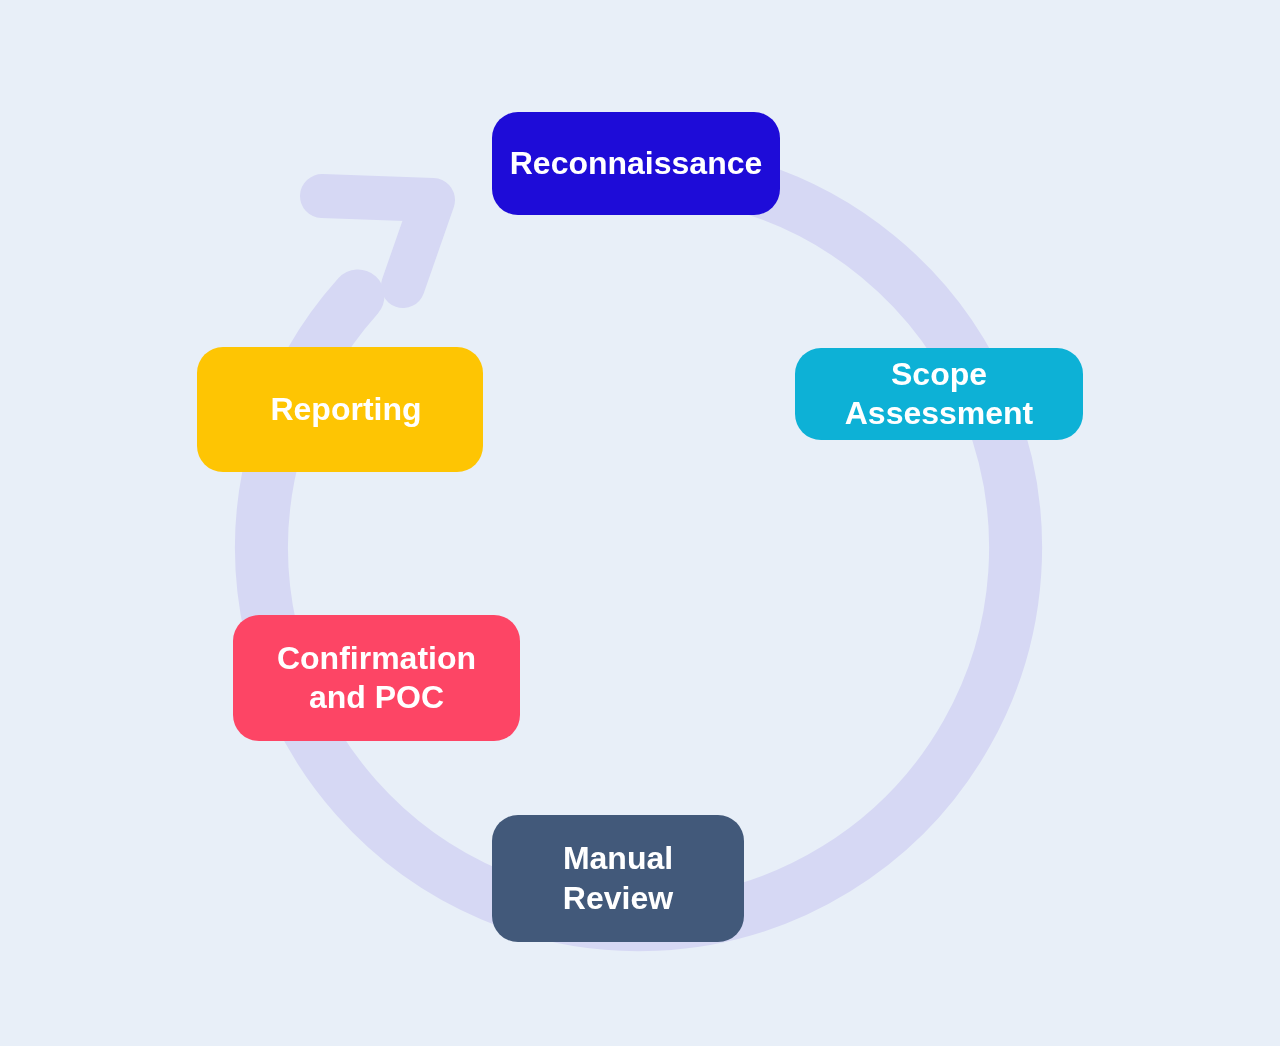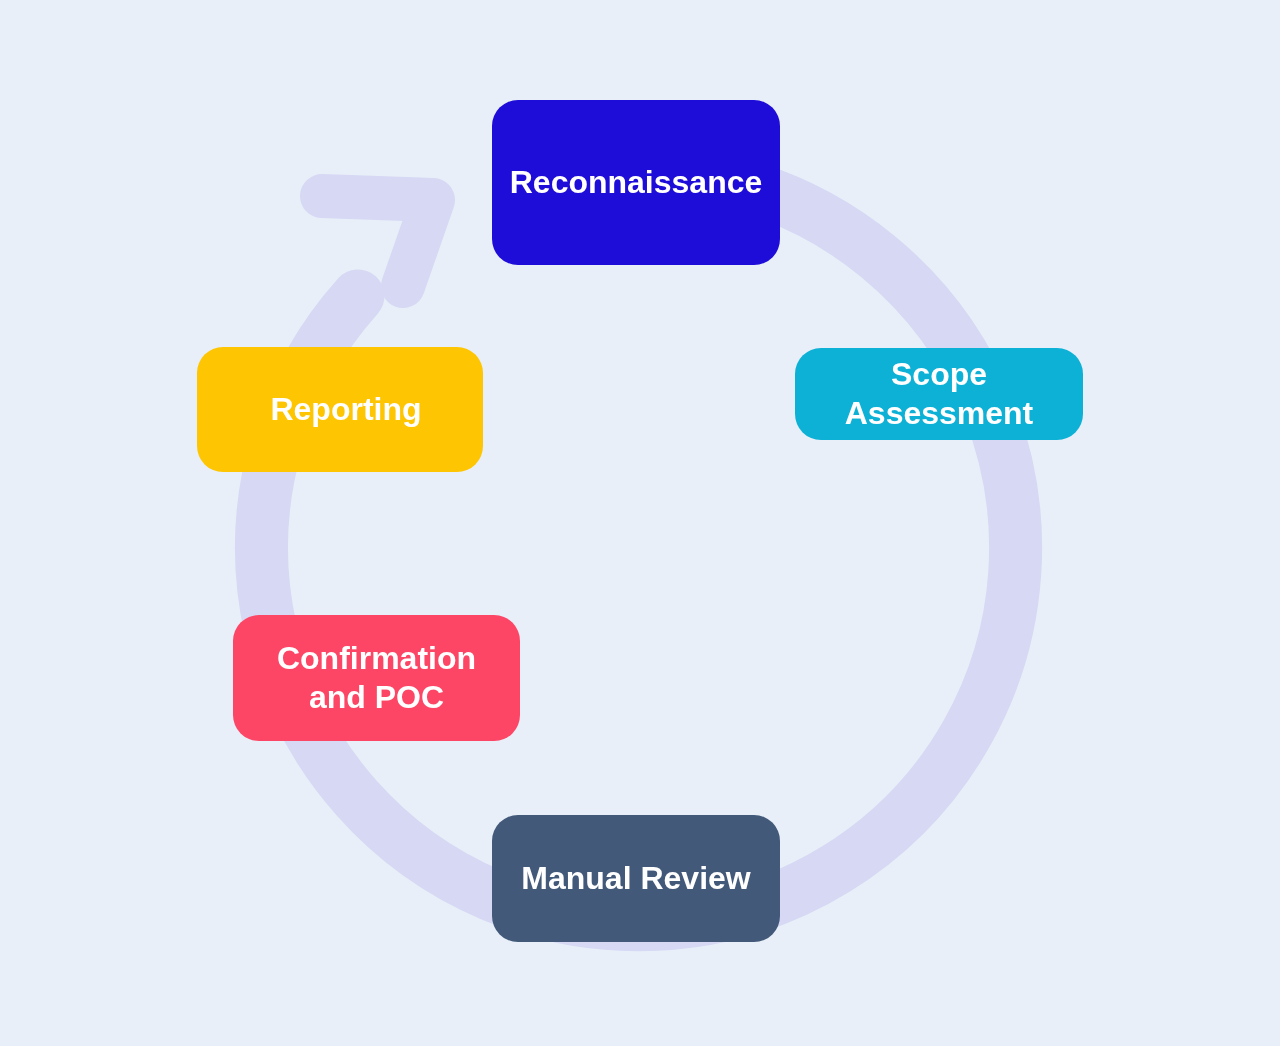--- a/index.html
+++ b/index.html
@@ -27,24 +27,24 @@
     justify-content: center;
     text-align: center;
     border-radius: 26px;
     color: #ffffff;
     font-weight: bold;
     font-size: 32px;
     line-height: 1.22;
     padding: 0 16px;
     box-sizing: border-box;
   }
-  .stage-reconnaissance { left: 492px; top: 100px; width: 288px; height: 165px; }
+  .stage-reconnaissance { left: 492px; top: 112px; width: 288px; height: 103px; }
   .stage-scope          { left: 795px; top: 348px; width: 288px; height: 92px; }
   .stage-automation     { left: 795px; top: 625px; width: 288px; height: 125px; }
-  .stage-manual         { left: 492px; top: 815px; width: 288px; height: 127px; }
+  .stage-manual         { left: 492px; top: 815px; width: 252px; height: 127px; }
   .stage-confirmation   { left: 197px; top: 615px; width: 287px; height: 126px; }
   .stage-reporting      { left: 197px; top: 347px; width: 286px; height: 125px; padding-left: 28px; }
 </style>
 </head>
 <body>
 
 <div class="canvas" style="background-color: rgb(232, 239, 248);">
 
   <svg class="cycle-svg" width="1280" height="1046" viewBox="0 0 1280 1046">
     <path d="M 540.4 183.8 A 377 377 0 1 1 358 296" fill="none" stroke-width="53" stroke-linecap="round" stroke="#d6d8f4"></path>

